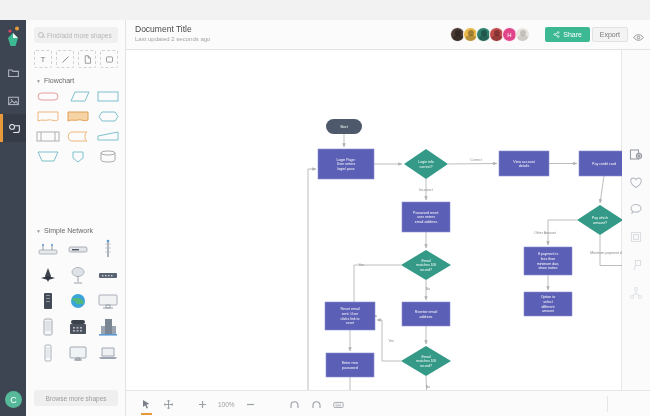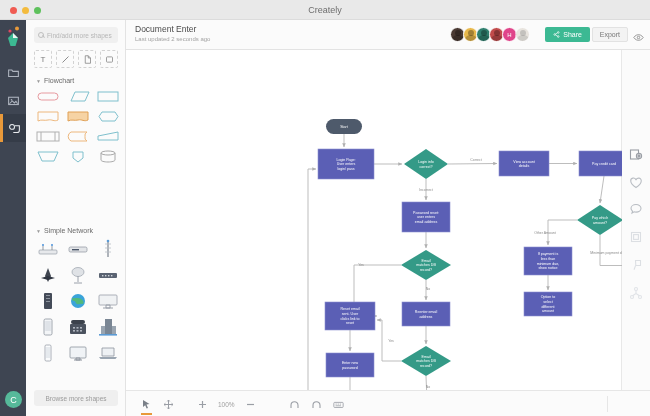--- a/index.html
+++ b/index.html
@@ -146,26 +146,20 @@
   .bbtn svg{width:11px;height:11px;}
   .bbtn.sel:after{content:'';position:absolute;left:1px;right:1px;bottom:-4px;height:1.5px;background:#e8993a;}
   #zoom-level { font-size:6.5px; color:#9e9e9e; }
   #bottom-divider { position:absolute; right:42px; top:5px; width:1px; height:16px; background:#e6e6e6; }
 </style>
 </head>
 <body>
 
 <div id="app">
 
-  <div id="titlebar">
-    <div class="traffic tl-red"></div>
-    <div class="traffic tl-yel"></div>
-    <div class="traffic tl-grn"></div>
-    <div id="win-title">Creately</div>
-  </div>
 
   <div id="rail">
     <div id="logo">
       <svg viewBox="0 0 16 22">
         <circle cx="12" cy="2.5" r="2" fill="#e8993a"></circle>
         <circle cx="5" cy="5" r="1.6" fill="#e0485f"></circle>
         <path d="M8 7 L13 12 L10.5 20 L5.5 20 L3 12 Z" fill="#3cb993"></path>
         <path d="M8 7 L13 12 L8 12 Z" fill="#ffffff" opacity=".9"></path>
       </svg>
     </div>
@@ -413,21 +407,21 @@
             <path d="M5 5h12v8H5z" fill="#eef1f4" stroke="#8d949e" stroke-width=".8"></path>
             <path d="M2 14h18l-1.5 2H3.5Z" fill="#9aa5b1"></path>
           </svg>
         </div>
     </div>
 
     <div id="browse-more">Browse more shapes</div>
   </div>
 
   <div id="header">
-    <div id="doc-title">Document Enter</div>
+    <div id="doc-title">Document Title</div>
     <div id="doc-sub">Last updated 2 seconds ago</div>
     <div id="avatars">
         <div class="av av-face" style="background: rgb(74, 58, 51);"></div>
         <div class="av av-face" style="background: rgb(232, 184, 75);"></div>
         <div class="av av-face" style="background: rgb(47, 127, 110);"></div>
         <div class="av av-face" style="background: rgb(193, 75, 75);"></div>
         <div class="av av-init" style="background: rgb(224, 69, 138);">H</div>
         <div class="av av-face" style="background: rgb(217, 210, 200); opacity: 0.55;"></div>
       </div>
     <div id="btn-share">

